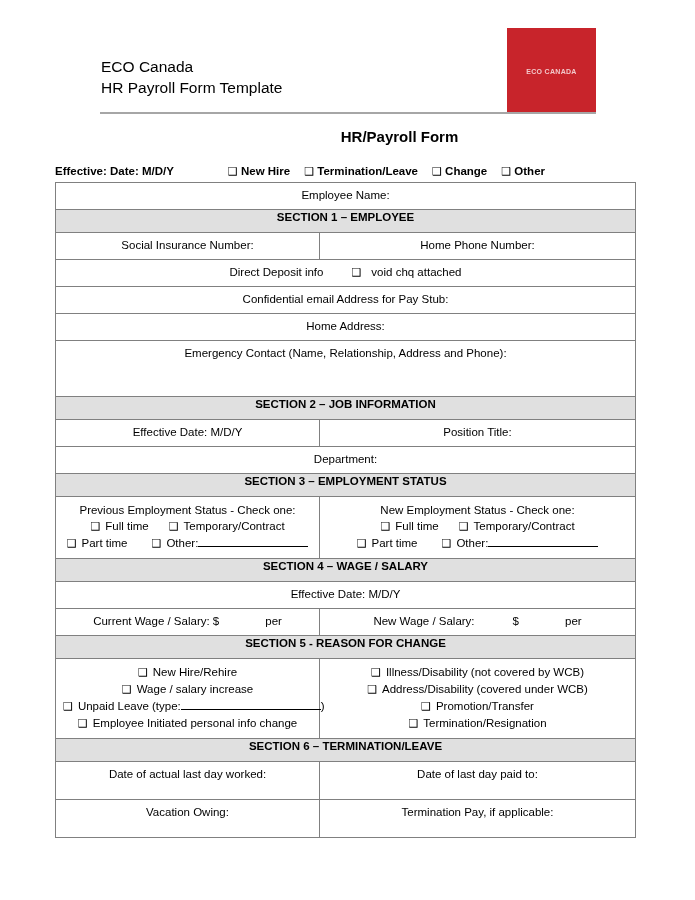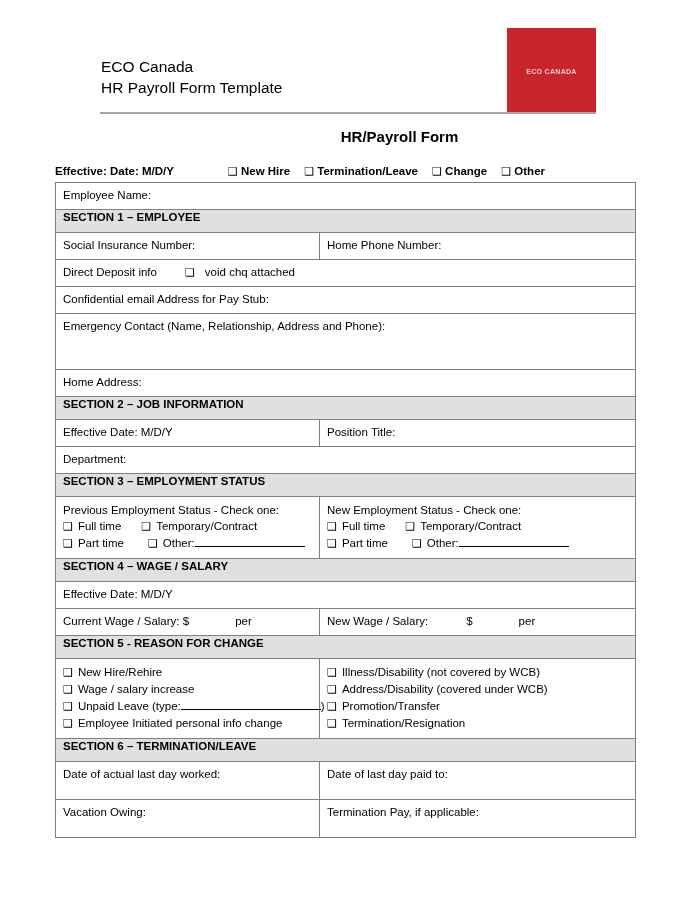--- a/index.html
+++ b/index.html
@@ -100,20 +100,21 @@
 
   
   .form-table {
     position: absolute;
     left: 55px;
     top: 182px;
     width: 580px;
     border-collapse: collapse;
     table-layout: fixed;
     font-size: 11.5px;
+    text-align: center;
   }
   .form-table td {
     border: 1px solid #808080;
     padding: 5px 7px 6px 7px;
     vertical-align: top;
     line-height: 15px;
     background: #ffffff;
   }
   .form-table td.section {
     background: #e0e0e0;
@@ -199,28 +200,28 @@
         </td>
       </tr>
 
       <tr>
         <td colspan="3">
           <span>Confidential email Address for Pay Stub:</span>
         </td>
       </tr>
 
       <tr>
+        <td colspan="3">
+          <span>Home Address:</span>
+        </td>
+      </tr>
+
+      <tr>
         <td colspan="3" class="tall-3">
           <span>Emergency Contact (Name, Relationship, Address and Phone):</span>
-        </td>
-      </tr>
-
-      <tr>
-        <td colspan="3">
-          <span>Home Address:</span>
         </td>
       </tr>
 
       <tr>
         <td colspan="3" class="section">SECTION 2 – JOB INFORMATION</td>
       </tr>
 
       <tr>
         <td>
           <span>Effective Date: M/D/Y</span>

